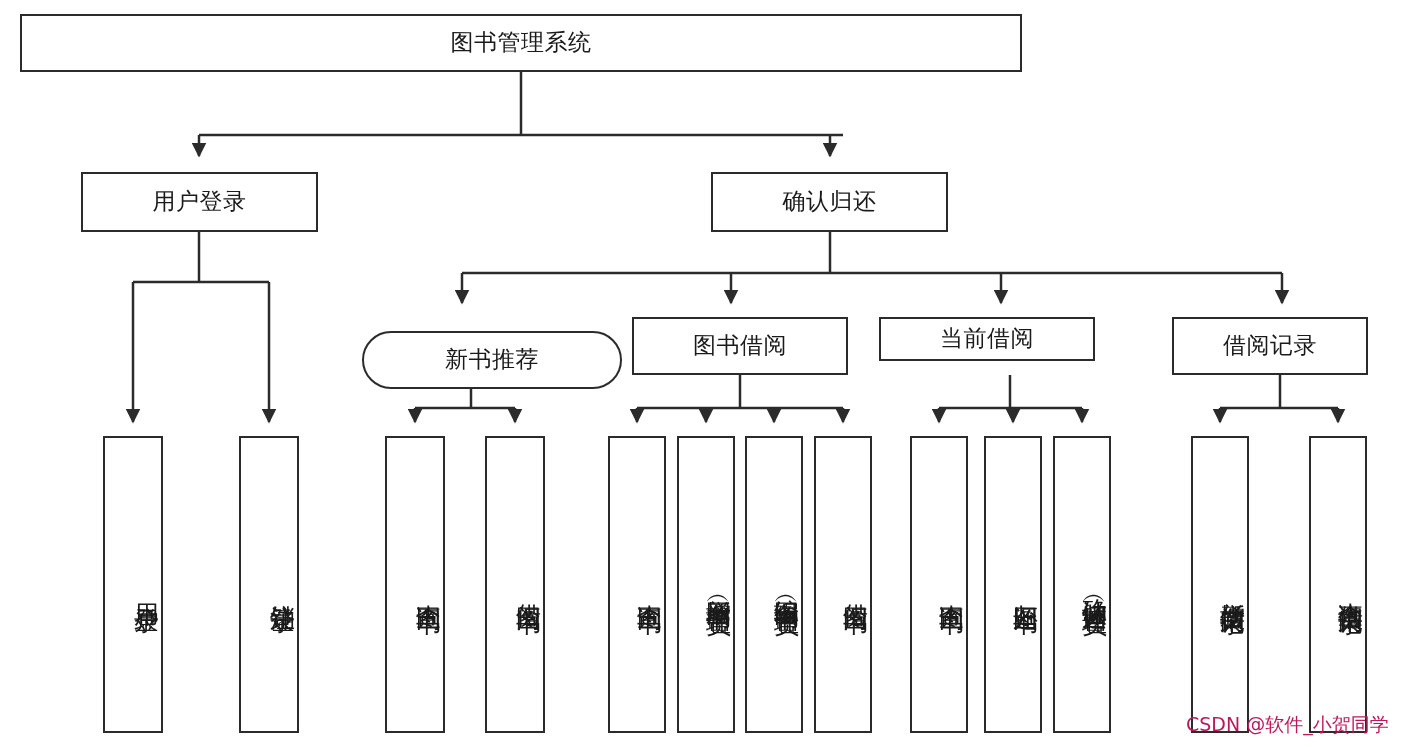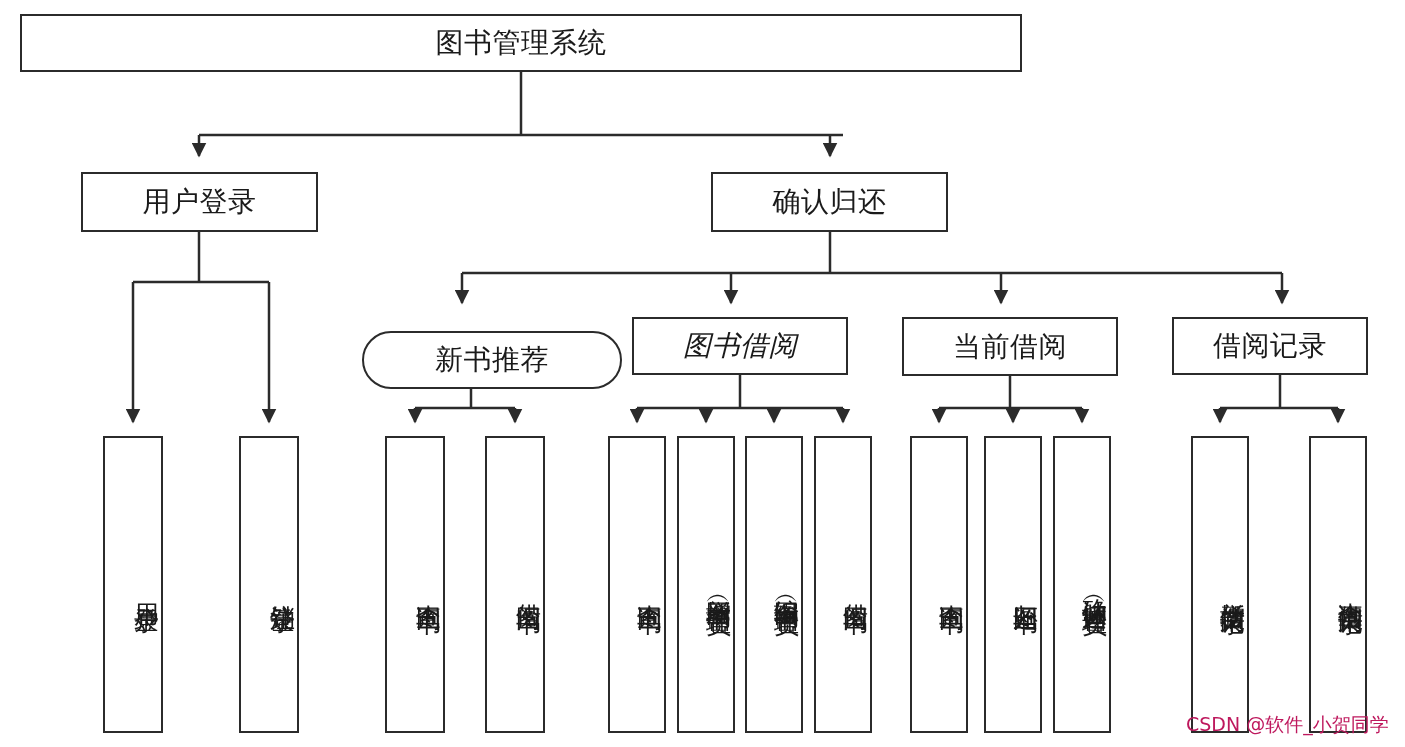--- a/index.html
+++ b/index.html
@@ -24,21 +24,21 @@
     border: 2.5px solid #2b2b2b;
     background: #ffffff;
     display: flex;
     align-items: center;
     justify-content: center;
     color: #1a1a1a;
     text-align: center;
     line-height: 1.18;
   }
   .node.h {
-    font-size: 28px;
+    font-size: 23px;
     letter-spacing: 0.5px;
   }
   .node.v {
     writing-mode: vertical-rl;
     text-orientation: upright;
     font-size: 25px;
     letter-spacing: 2px;
     padding-top: 6px;
     align-items: flex-start;
     justify-content: center;
@@ -128,24 +128,24 @@
   <div class="node h" style="left:81px; top:172px; width:237px; height:60px;">
     <span>用户登录</span>
   </div>
   <div class="node h" style="left:711px; top:172px; width:237px; height:60px;">
     <span>确认归还</span>
   </div>
 
   <div class="node h" style="left:362px; top:331px; width:260px; height:58px;border-radius:29px;">
     <span>新书推荐</span>
   </div>
-  <div class="node h" style="left:632px; top:317px; width:216px; height:58px;font-style:italic;">
+  <div class="node h" style="left:632px; top:317px; width:216px; height:58px;">
     <span>图书借阅</span>
   </div>
-  <div class="node h" style="left:902px; top:317px; width:216px; height:59px;">
+  <div class="node h" style="left:879px; top:317px; width:216px; height:44px;">
     <span>当前借阅</span>
   </div>
   <div class="node h" style="left:1172px; top:317px; width:196px; height:58px;">
     <span>借阅记录</span>
   </div>
 
   <div class="node v" style="left:103px; top:436px; width:60px; height:297px;">
     <span class="vtext">用户登录</span>
   </div>
   <div class="node v" style="left:239px; top:436px; width:60px; height:297px;">

